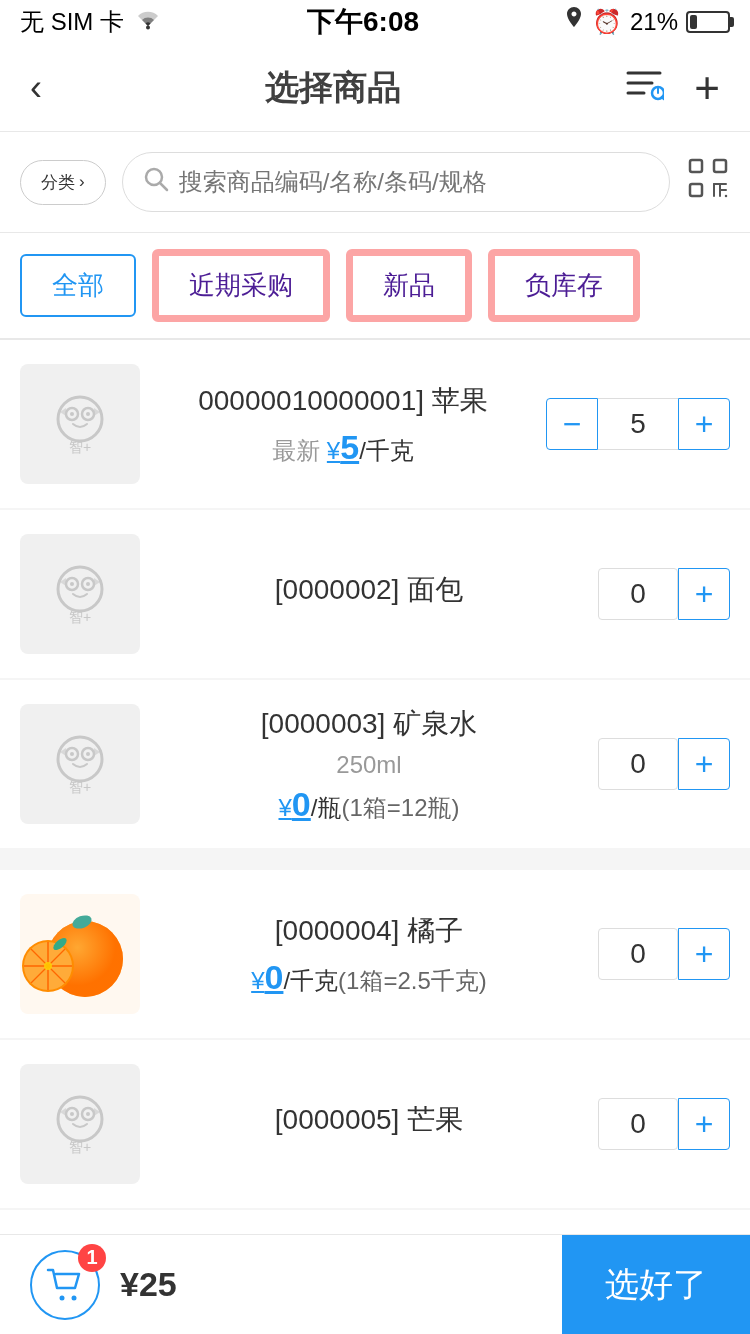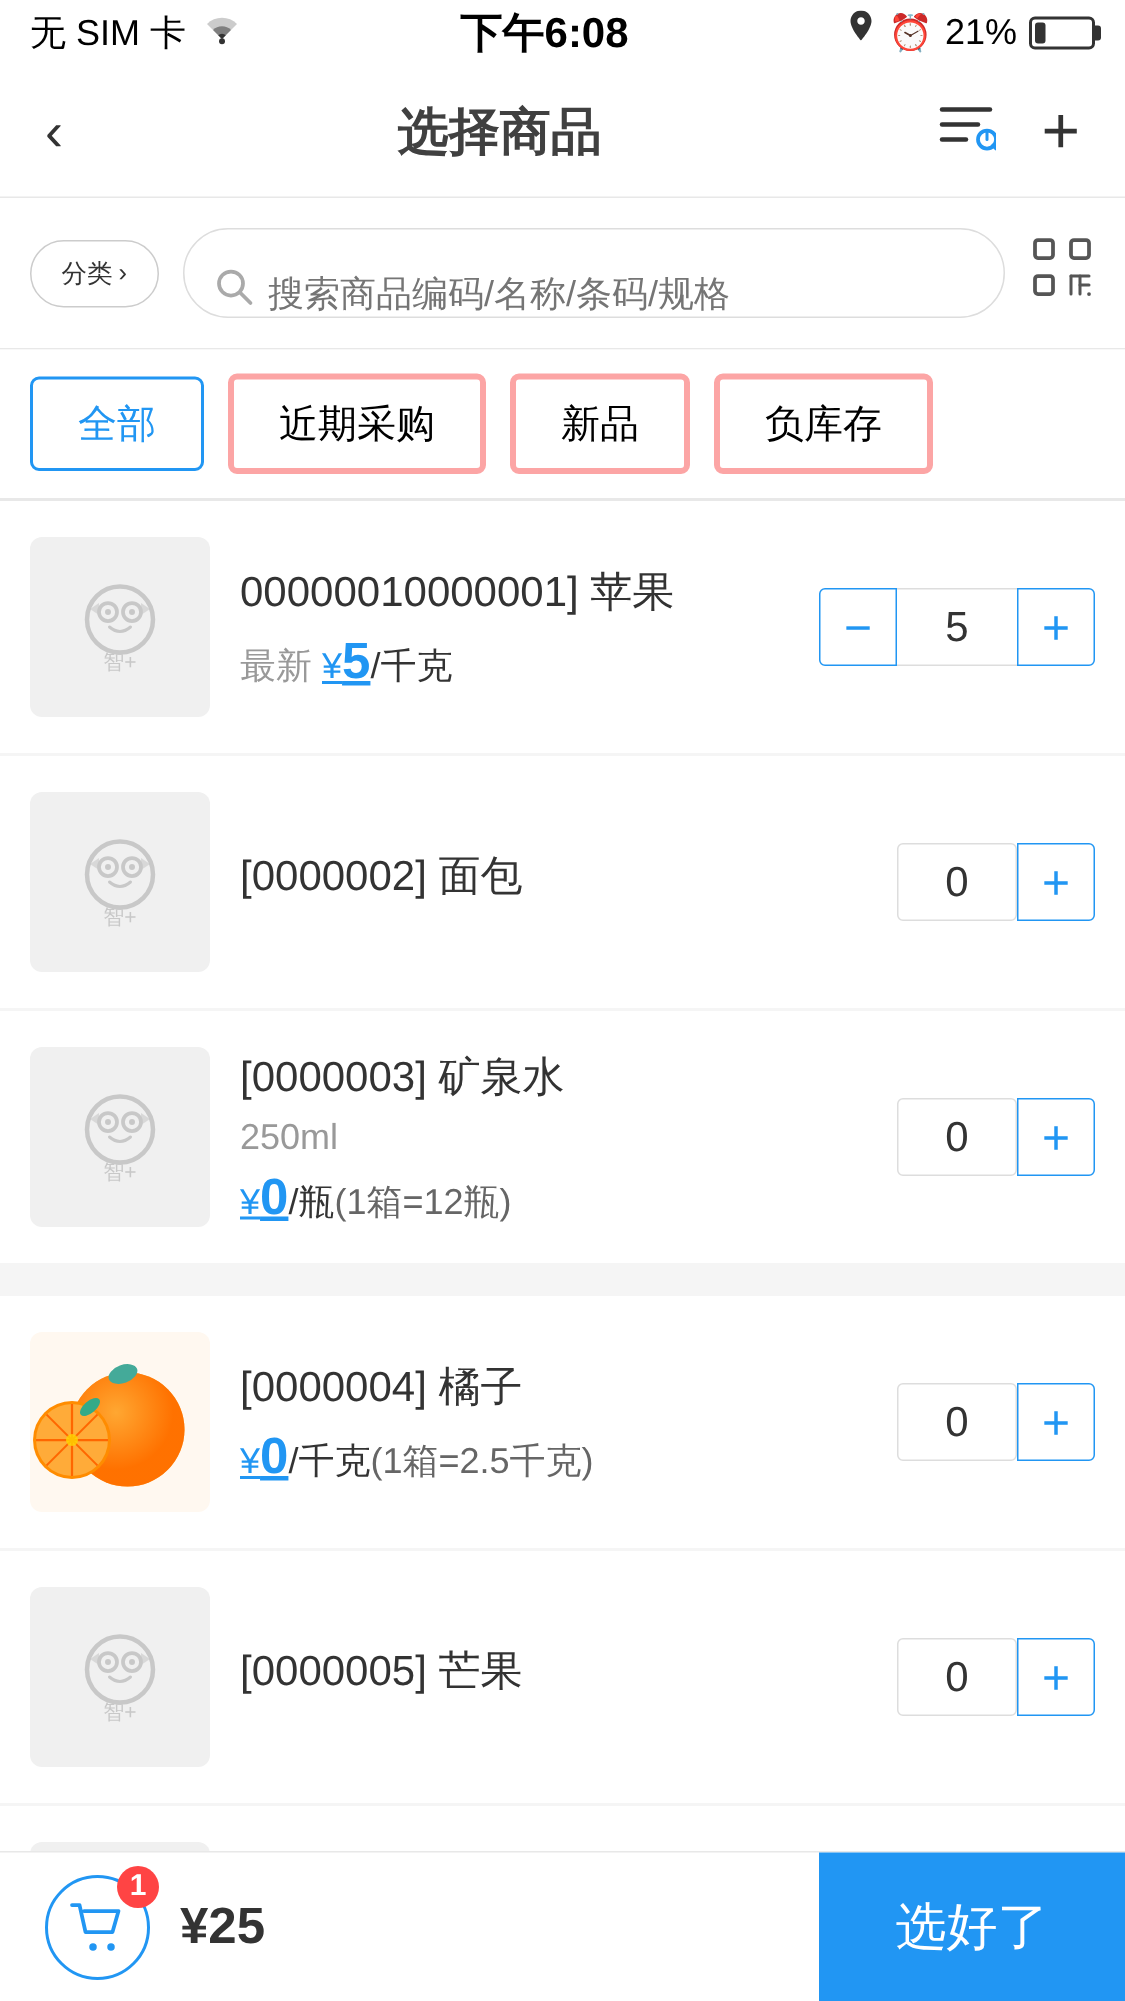--- a/index.html
+++ b/index.html
@@ -93,21 +93,21 @@
       align-items: center;
       gap: 4px;
       cursor: pointer;
     }
     .search-box {
       flex: 1;
       height: 60px;
       border: 1px solid #ddd;
       border-radius: 30px;
       display: flex;
-      align-items: flex-end;
+      align-items: center;
       padding: 0 20px;
       gap: 10px;
       background: #fff;
     }
     .search-icon-svg { color: #aaa; font-size: 26px; }
     .search-input {
       border: none;
       outline: none;
       flex: 1;
       font-size: 24px;
@@ -122,23 +122,23 @@
       display: flex;
       align-items: center;
       padding: 16px 20px;
       gap: 16px;
       border-bottom: 2px solid #e8e8e8;
     }
     .tab-item {
       padding: 12px 30px;
       border-radius: 6px;
       font-size: 26px;
-      color: #000000;
-      background: #fff;
-      border: 4px solid #fca5a5;
+      color: #4c1d95;
+      background: #fff;
+      border: 7px solid #fca5a5;
       cursor: pointer;
     }
     .tab-item.active {
       color: #2196F3;
       border: 2px solid #2196F3;
       font-weight: 500;
     }
 
     
     .product-list {
@@ -158,20 +158,21 @@
       border-radius: 8px;
       background: #f0f0f0;
       display: flex;
       align-items: center;
       justify-content: center;
       flex-shrink: 0;
       overflow: hidden;
     }
     .product-info {
       flex: 1;
+      text-align: center;
     }
     .product-name {
       font-size: 28px;
       color: #333;
       font-weight: 500;
       margin-bottom: 8px;
     }
     .product-spec {
       font-size: 24px;
       color: #999;
@@ -273,21 +274,21 @@
       align-items: center;
       justify-content: center;
       font-weight: 600;
     }
     .cart-total {
       font-size: 34px;
       font-weight: 600;
       color: #333;
     }
     .confirm-btn {
-      width: 204px;
+      width: 188px;
       height: 100px;
       background: #2196F3;
       color: #fff;
       border: none;
       font-size: 34px;
       font-weight: 500;
       cursor: pointer;
       display: flex;
       align-items: center;
       justify-content: center;

